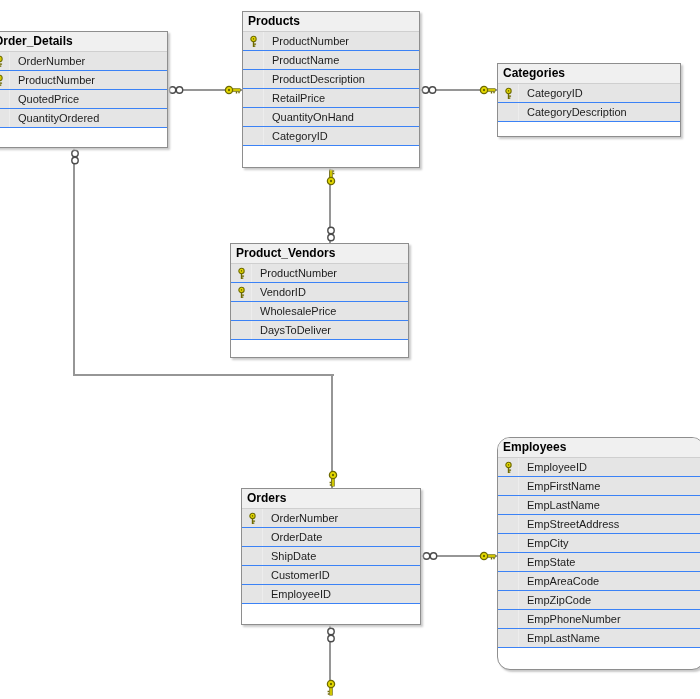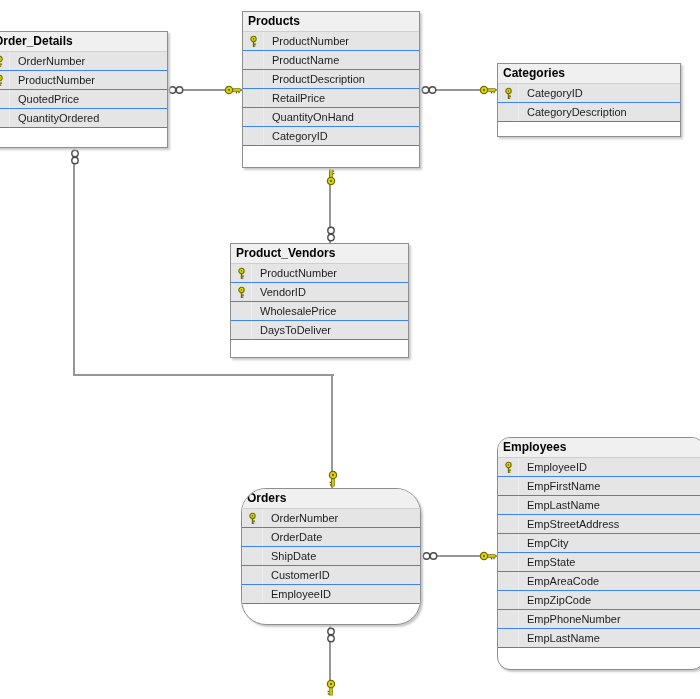--- a/index.html
+++ b/index.html
@@ -320,21 +320,21 @@
               <path d="M6 7 V13 M6 9.8 H8.8 M6 12 H8" stroke="#6e6a00" stroke-width="1.5"></path>
               <circle cx="6" cy="4.2" r="2.9" fill="#e8dc00" stroke="#6e6a00" stroke-width="1.2"></circle>
               <circle cx="6" cy="4.2" r="0.9" fill="#6e6a00"></circle>
             </svg>
           </span>
         <span class="field-name">DaysToDeliver</span>
       </div>
       </div>
   </div>
 
-  <div class="db-table" style="left:241px;top:488px;width:180px;height:137px;border-radius:25px;">
+  <div class="db-table" style="left:241px;top:488px;width:180px;height:137px;">
     <div class="tbl-title">Orders</div>
     <div>
 
     <div class="tbl-row">
         <span class="key-cell">
             <svg width="11" height="13" viewBox="0 0 12 14">
               <path d="M6 7 V13 M6 9.8 H8.8 M6 12 H8" stroke="#6e6a00" stroke-width="1.5"></path>
               <circle cx="6" cy="4.2" r="2.9" fill="#e8dc00" stroke="#6e6a00" stroke-width="1.2"></circle>
               <circle cx="6" cy="4.2" r="0.9" fill="#6e6a00"></circle>
             </svg>

